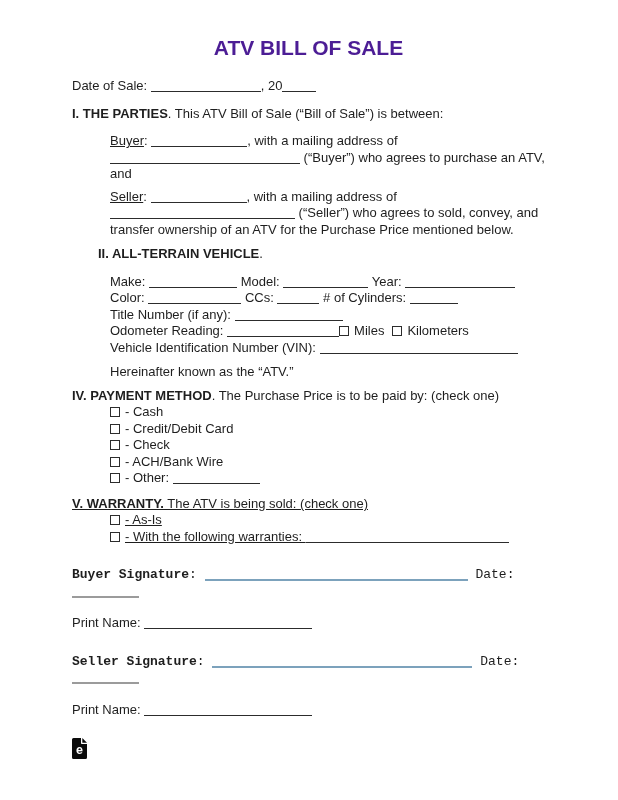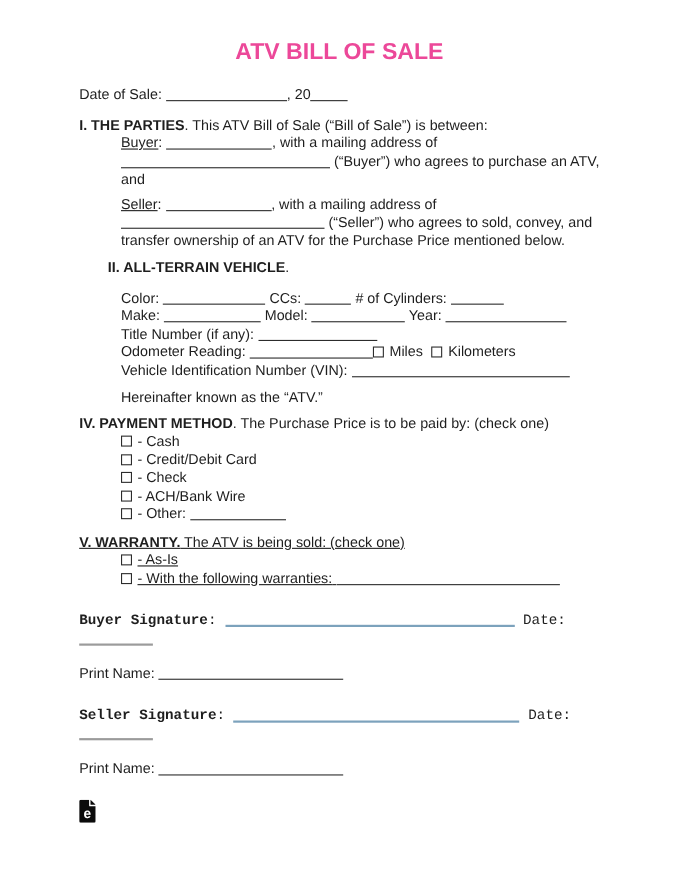--- a/index.html
+++ b/index.html
@@ -3,21 +3,21 @@
 <meta charset="utf-8">
 <style>
   html,body{margin:0;padding:0;}
   body{
     width:618px;height:800px;overflow:hidden;background:#ffffff;
     color:#1e1e1e;
     font-family:"Liberation Sans","DejaVu Sans",sans-serif;
     font-size:13px;line-height:16.5px;
   }
   .page{padding:36px 73px 0 72px;}
-  .title{font-size:21px;line-height:24px;font-weight:700;text-align:center;margin:0 0 18px 0;color:#ec4899;}
+  .title{font-size:21px;line-height:24px;font-weight:700;text-align:center;margin:0 0 18px 0;color:#4c1d95;}
   .b{font-weight:700;}
   .u{text-decoration:underline;}
   .p{margin:0;}
   .indent{margin-left:38px;}
   .blank{display:inline-block;border-bottom:1px solid #2c2c2c;height:12px;vertical-align:-2px;}
   .cbx{display:inline-block;width:10px;height:10px;border:1px solid #2c2c2c;vertical-align:-1px;margin-right:5px;background:#fff;box-sizing:border-box;}
   .cbx2{margin-left:8px;}
   .sigline{display:inline-block;height:12px;border-bottom:2px solid #7ca2bc;vertical-align:-3px;}
   .dateline{display:inline-block;height:12px;border-bottom:2px solid #9b9b9b;vertical-align:-3px;}
   .sigrow{margin:0;font-family:Liberation Mono, monospace;}
@@ -25,39 +25,39 @@
 </style>
 </head>
 <body>
 
 <div class="page">
 
   <div class="title">ATV BILL OF SALE</div>
 
   <div class="p" style="margin-bottom:11px;"><span>Date of Sale:</span> <span class="blank" style="width:110px;"></span><span>, 20</span><span class="blank" style="width:34px;"></span></div>
 
-  <div class="p" style=""><span class="b">I. THE PARTIES</span><span>. This ATV Bill of Sale (“Bill of Sale”) is between:</span></div>
+  <div class="p" style="margin-bottom:11px;"><span class="b">I. THE PARTIES</span><span>. This ATV Bill of Sale (“Bill of Sale”) is between:</span></div>
 
   <div class="indent" style="margin-bottom:6px;">
     <div class="p"><span class="u">Buyer</span><span>:</span> <span class="blank" style="width:96px;"></span><span>, with a mailing address of</span></div>
     <div class="p"><span class="blank" style="width:190px;"></span><span> (“Buyer”) who agrees to purchase an ATV,</span></div>
     <div class="p">and</div>
   </div>
 
   <div class="indent" style="margin-bottom:8px;">
     <div class="p"><span class="u">Seller</span><span>:</span> <span class="blank" style="width:96px;"></span><span>, with a mailing address of</span></div>
     <div class="p"><span class="blank" style="width:185px;"></span><span> (“Seller”) who agrees to sold, convey, and</span></div>
     <div class="p">transfer ownership of an ATV for the Purchase Price mentioned below.</div>
   </div>
 
   <div class="p" style="margin-bottom:11px;padding-left:26px;"><span class="b">II. ALL-TERRAIN VEHICLE</span><span>.</span></div>
 
   <div class="indent" style="margin-bottom:8px;">
+    <div class="p"><span>Make:</span> <span class="blank" style="width:88px;"></span> <span>Model:</span> <span class="blank" style="width:85px;"></span> <span>Year:</span> <span class="blank" style="width:110px;"></span></div>
     <div class="p"><span>Color:</span> <span class="blank" style="width:93px;"></span> <span>CCs:</span> <span class="blank" style="width:42px;"></span> <span># of Cylinders:</span> <span class="blank" style="width:48px;"></span></div>
-    <div class="p"><span>Make:</span> <span class="blank" style="width:88px;"></span> <span>Model:</span> <span class="blank" style="width:85px;"></span> <span>Year:</span> <span class="blank" style="width:110px;"></span></div>
     <div class="p"><span>Title Number (if any):</span> <span class="blank" style="width:108px;"></span></div>
     <div class="p"><span>Odometer Reading:</span> <span class="blank" style="width:112px;"></span><span class="cbx"></span><span>Miles</span><span class="cbx cbx2"></span><span>Kilometers</span></div>
     <div class="p"><span>Vehicle Identification Number (VIN):</span> <span class="blank" style="width:198px;"></span></div>
   </div>
 
   <div class="indent p" style="margin-bottom:7px;">Hereinafter known as the “ATV.”</div>
 
 
   <div style="margin-bottom:9px;">
     <div class="p"><span class="b">IV. PAYMENT METHOD</span><span>. The Purchase Price is to be paid by: (check one)</span></div>

